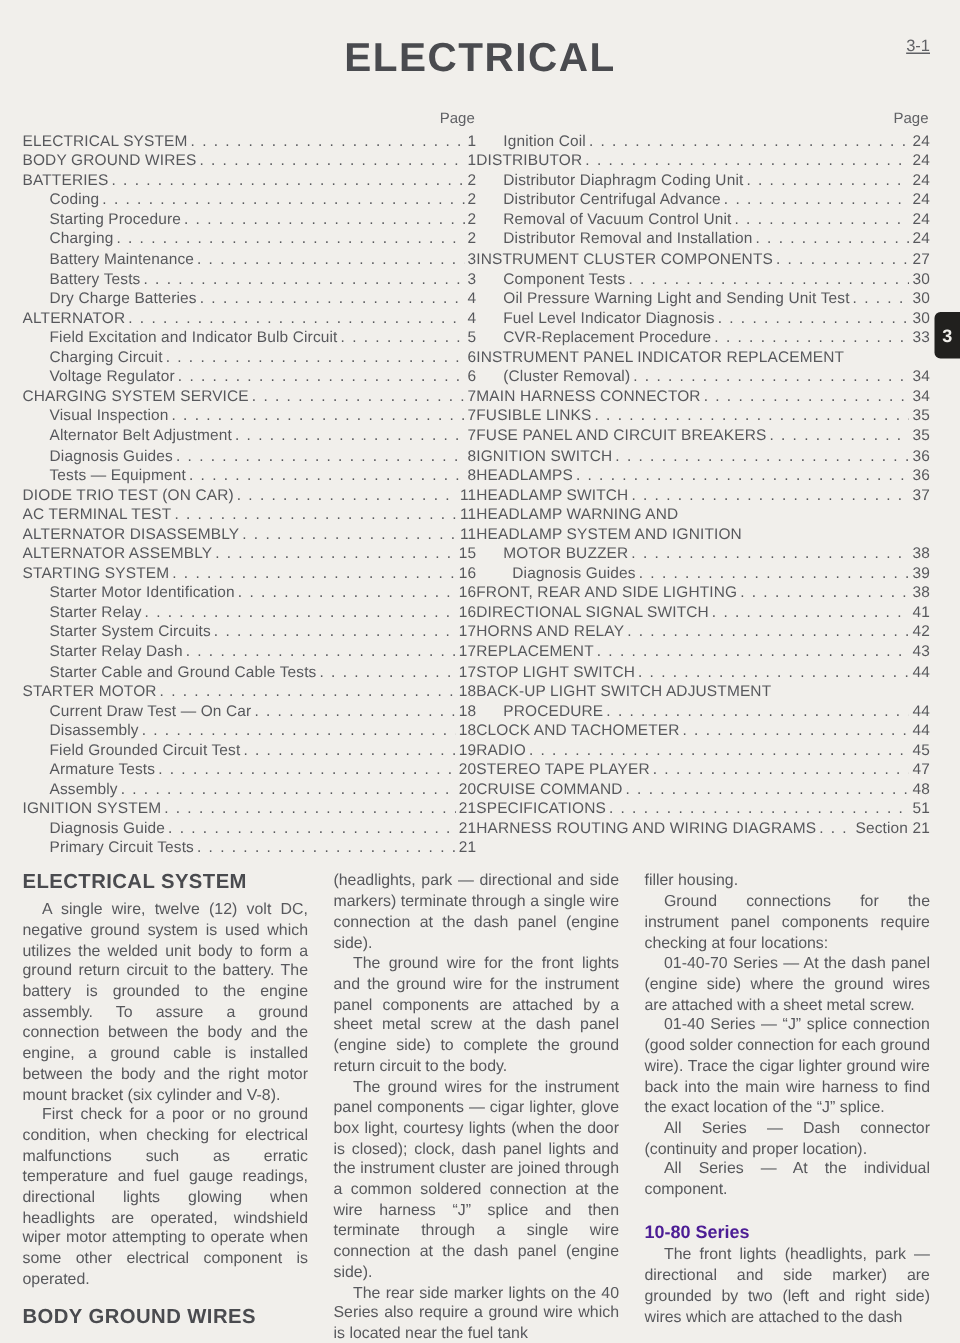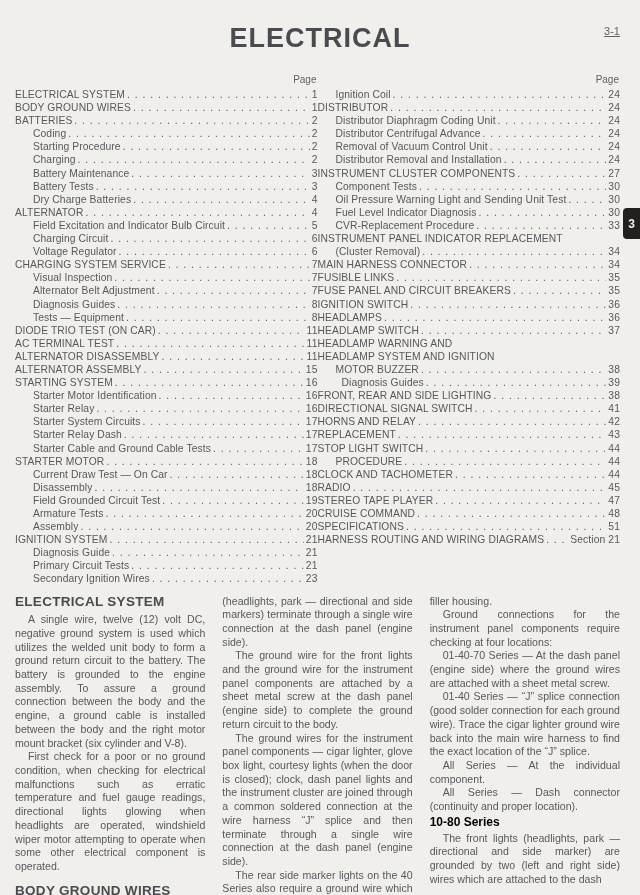--- a/index.html
+++ b/index.html
@@ -64,22 +64,22 @@
   }
   .body-col p { margin:0; }
   .body-col p.indent { text-indent:13px; }
   .section-heading {
     font-size:13.5px; font-weight:bold; color:#4a4b4f;
     letter-spacing:0.3px;
     margin:0 0 5px 0;
   }
   .section-heading.spaced { margin-top:10px; }
   .sub-heading {
-    font-size:12px; font-weight:bold; color:#000000;
-    margin:2px 0 2px 0;
+    font-size:12px; font-weight:bold; color:#4c1d95;
+    margin:14px 0 2px 0;
   }
 </style>
 </head>
 <body>
 
 <div class="page">
 
   <div class="page-num-top">3-1</div>
 
   <h1 class="title">ELECTRICAL</h1>
@@ -267,25 +267,20 @@
         <div class="toc-row indent-1">
           <span class="toc-label">Diagnosis Guide</span>
           <span class="toc-leader"></span>
           <span class="toc-page">21</span>
         </div>
         <div class="toc-row indent-1">
           <span class="toc-label">Primary Circuit Tests</span>
           <span class="toc-leader"></span>
           <span class="toc-page">21</span>
         </div>
-        <div class="toc-row indent-1">
-          <span class="toc-label">Secondary Ignition Wires</span>
-          <span class="toc-leader"></span>
-          <span class="toc-page">23</span>
-        </div>
       </div>
     <div class="toc-col" id="toc-right">
       <div class="toc-page-header">Page</div>
     <div class="toc-row indent-1">
           <span class="toc-label">Ignition Coil</span>
           <span class="toc-leader"></span>
           <span class="toc-page">24</span>
         </div>
         <div class="toc-row indent-0">
           <span class="toc-label">DISTRIBUTOR</span>
@@ -408,20 +403,23 @@
         </div>
         <div class="toc-row indent-0">
           <span class="toc-label">REPLACEMENT</span>
           <span class="toc-leader"></span>
           <span class="toc-page">43</span>
         </div>
         <div class="toc-row indent-0">
           <span class="toc-label">STOP LIGHT SWITCH</span>
           <span class="toc-leader"></span>
           <span class="toc-page">44</span>
+        </div>
+        <div class="toc-row indent-0">
+          <span class="toc-label">BACK-UP LIGHT SWITCH ADJUSTMENT</span>
         </div>
         <div class="toc-row indent-1">
           <span class="toc-label">PROCEDURE</span>
           <span class="toc-leader"></span>
           <span class="toc-page">44</span>
         </div>
         <div class="toc-row indent-0">
           <span class="toc-label">CLOCK AND TACHOMETER</span>
           <span class="toc-leader"></span>
           <span class="toc-page">44</span>
@@ -467,20 +465,20 @@
         <p>(headlights, park — directional and side markers) terminate through a single wire connection at the dash panel (engine side).</p>
         <p class="indent">The ground wire for the front lights and the ground wire for the instrument panel components are attached by a sheet metal screw at the dash panel (engine side) to complete the ground return circuit to the body.</p>
         <p class="indent">The ground wires for the instrument panel components — cigar lighter, glove box light, courtesy lights (when the door is closed); clock, dash panel lights and the instrument cluster are joined through a common soldered connection at the wire harness “J” splice and then terminate through a single wire connection at the dash panel (engine side).</p>
         <p class="indent">The rear side marker lights on the 40 Series also require a ground wire which is located near the fuel tank</p>
       </div>
       <div class="body-col">
         <p>filler housing.</p>
         <p class="indent">Ground connections for the instrument panel components require checking at four locations:</p>
         <p class="indent">01-40-70 Series — At the dash panel (engine side) where the ground wires are attached with a sheet metal screw.</p>
         <p class="indent">01-40 Series — “J” splice connection (good solder connection for each ground wire). Trace the cigar lighter ground wire back into the main wire harness to find the exact location of the “J” splice.</p>
+        <p class="indent">All Series — Dash connector (continuity and proper location).</p>
         <p class="indent">All Series — At the individual component.</p>
-        <p class="indent">All Series — Dash connector (continuity and proper location).</p>
         <h3 class="sub-heading">10-80 Series</h3>
         <p class="indent">The front lights (headlights, park — directional and side marker) are grounded by two (left and right side) wires which are attached to the dash</p>
       </div>
     </div>
 
 </div>
 
 </body></html>

